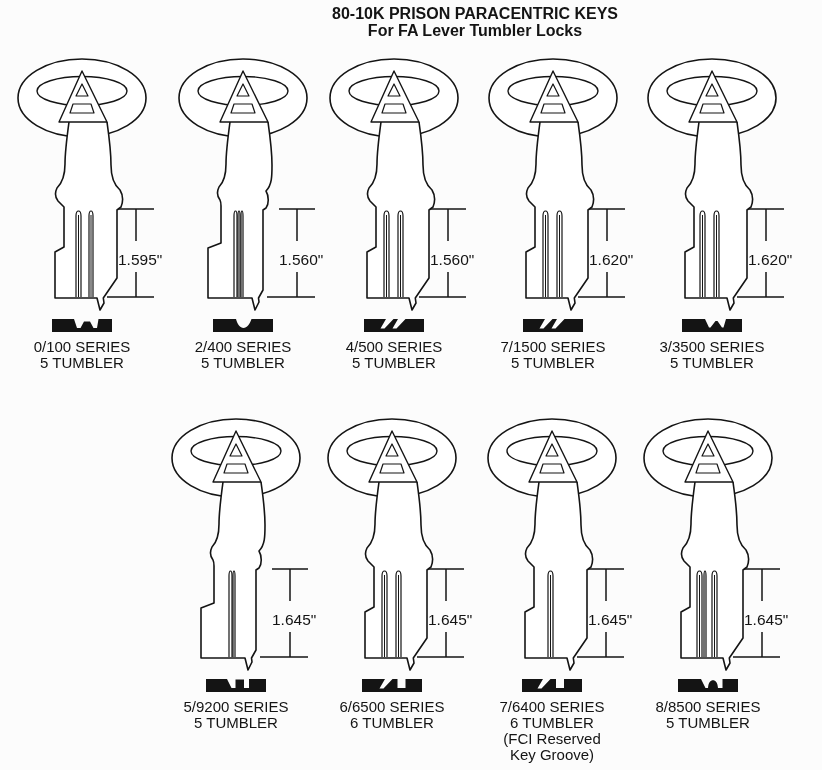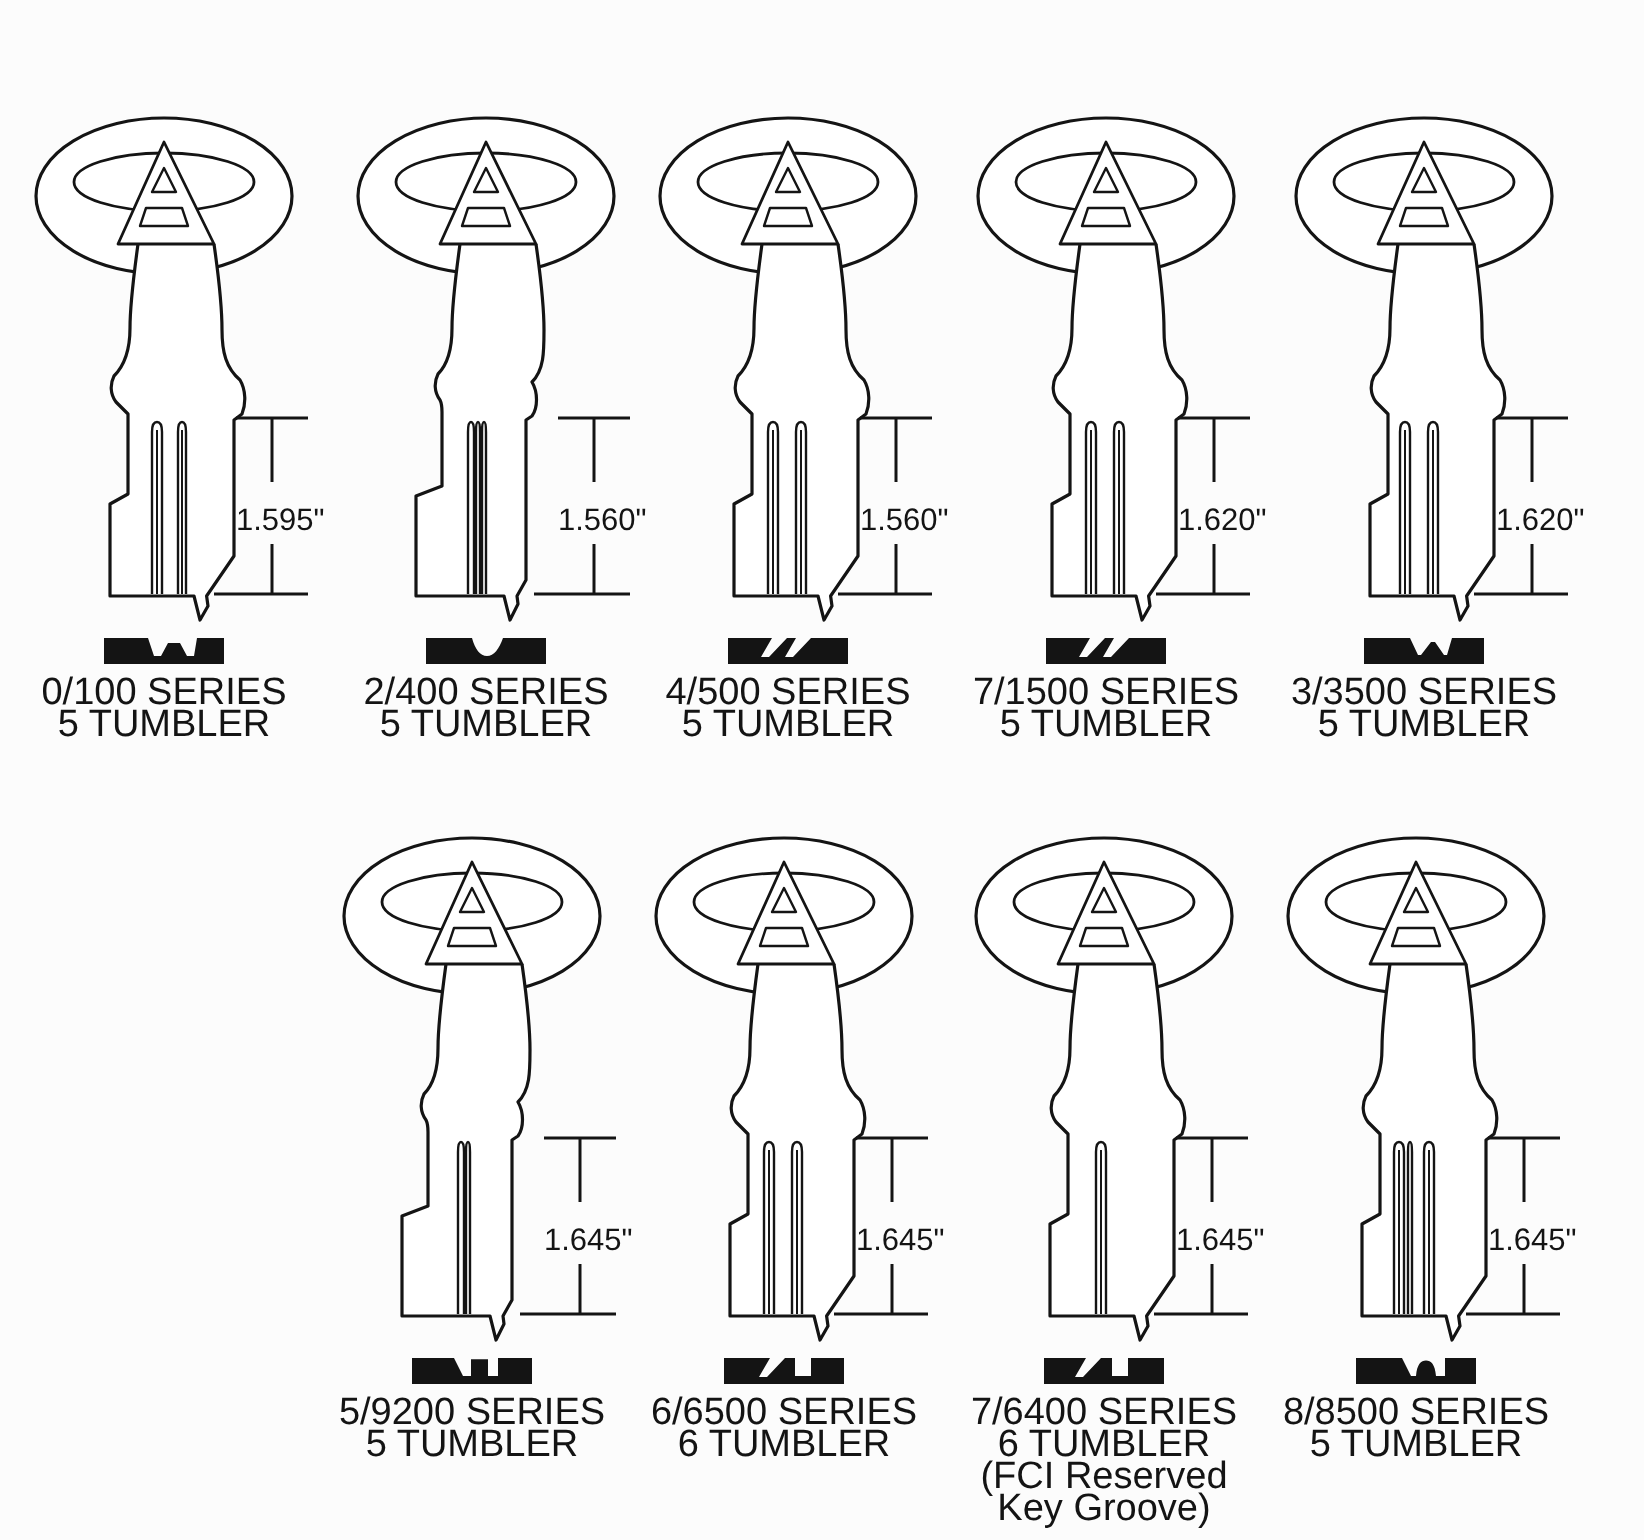--- a/index.html
+++ b/index.html
@@ -11,28 +11,30 @@
   }
   .page{position:absolute;inset:0}
   .title{
     position:absolute;top:5px;left:475px;transform:translateX(-50%);
     text-align:center;font-weight:bold;font-size:16px;line-height:17px;white-space:nowrap;
   }
   .key-cell{position:absolute;width:180px;height:350px}
   .key-cell svg{display:block}
   .key-label{
     position:absolute;top:281px;left:0;width:150px;
-    text-align:center;font-size:19px;line-height:16px;
+    text-align:center;font-size:15px;line-height:16px;
   }
 </style>
 </head>
 <body>
 
 <div class="page">
   <div class="title">
+    <div>80-10K PRISON PARACENTRIC KEYS</div>
+    <div>For FA Lever Tumbler Locks</div>
   </div>
   <div id="keys-root">
       <div class="key-cell" style="left: 7px; top: 58px;">
         <svg width="180" height="278" viewBox="0 0 180 278">
           <ellipse cx="75" cy="40" rx="64" ry="39" fill="#ffffff" stroke="#141414" stroke-width="1.6"></ellipse>
           <path d="M62,64 C59,86 58,96 58,106 C58,116 56,124 50,130 C48,134 48,139 51,143 C53,145 55,147 57,149 L57,189 L48,194 L48,240 L90,240 L93,252 L97,245 L96.3,240 L110,220 L110,152 L114,149 C116,144 116,137 113,132 C106,126 104,118 104,107 C104,96 103,85 100,64" fill="#ffffff" stroke="#141414" stroke-width="1.6" stroke-linejoin="round"></path>
           <g>
             <ellipse cx="75" cy="33" rx="45" ry="14.5" fill="none" stroke="#141414" stroke-width="1.4"></ellipse>
             <path d="M75,13 L100,64 L52,64 Z" fill="#ffffff" stroke="#141414" stroke-width="1.4" stroke-linejoin="round"></path>
             <path d="M75,26 L81,38 L69,38 Z" fill="#ffffff" stroke="#141414" stroke-width="1.2" stroke-linejoin="round"></path>

